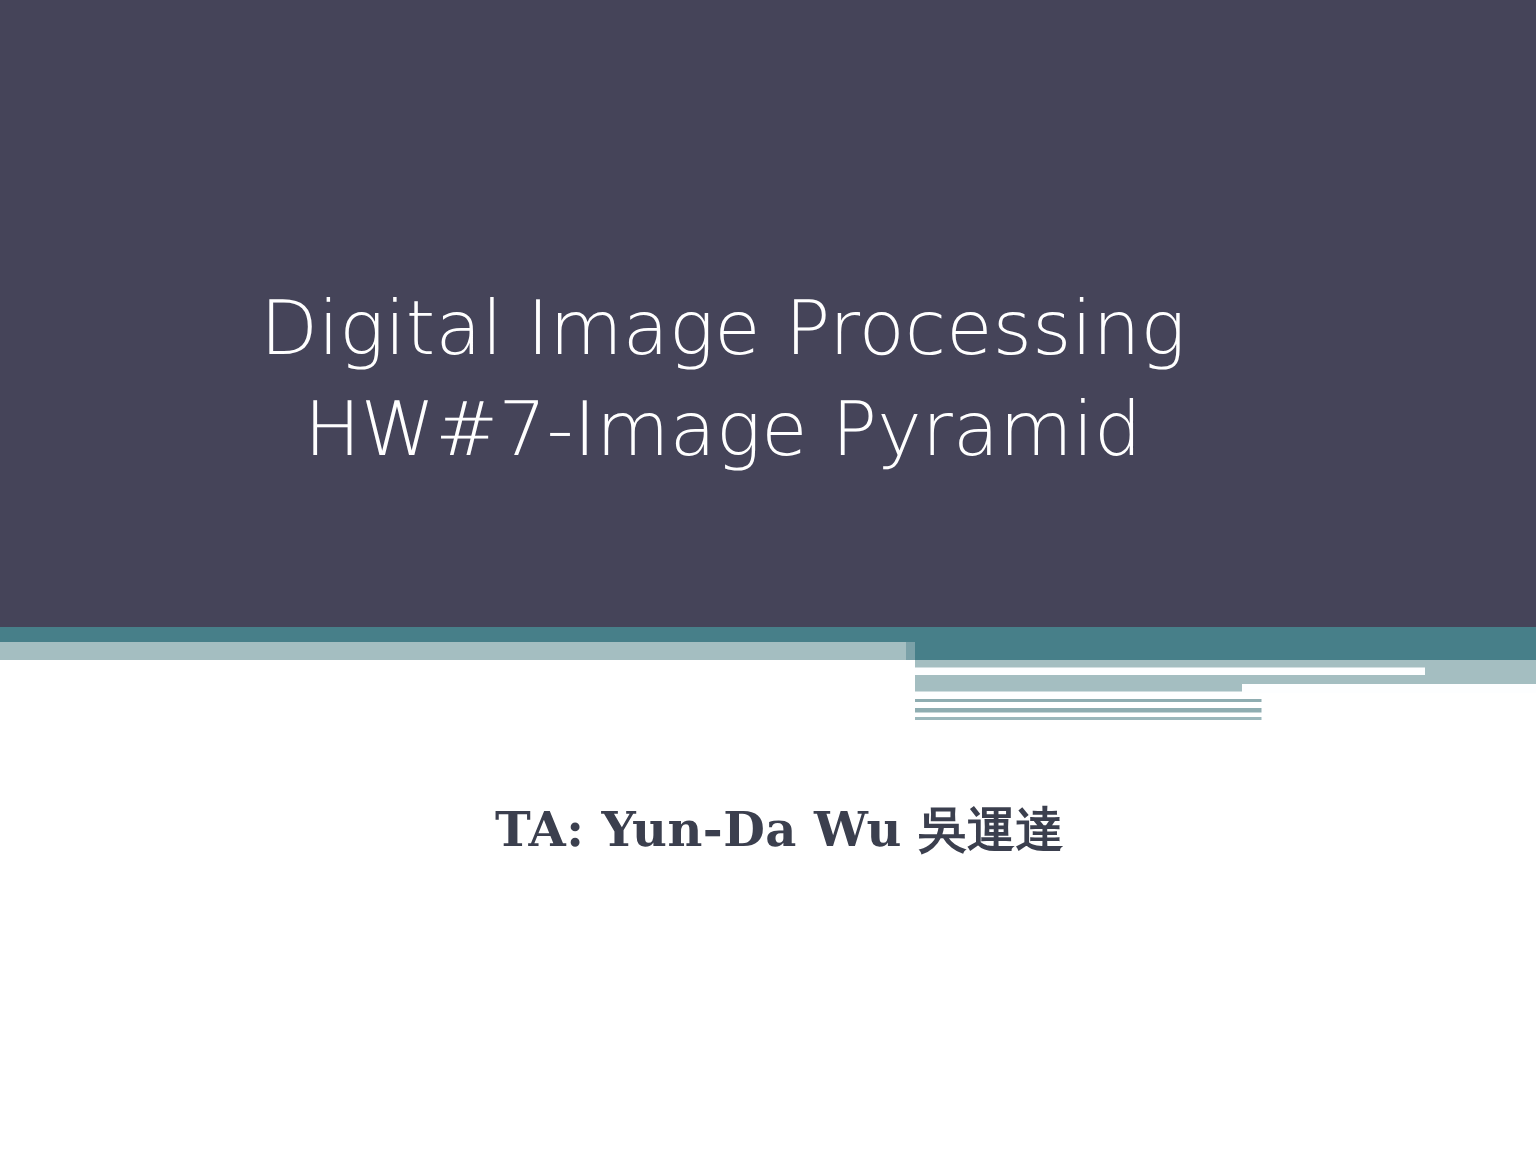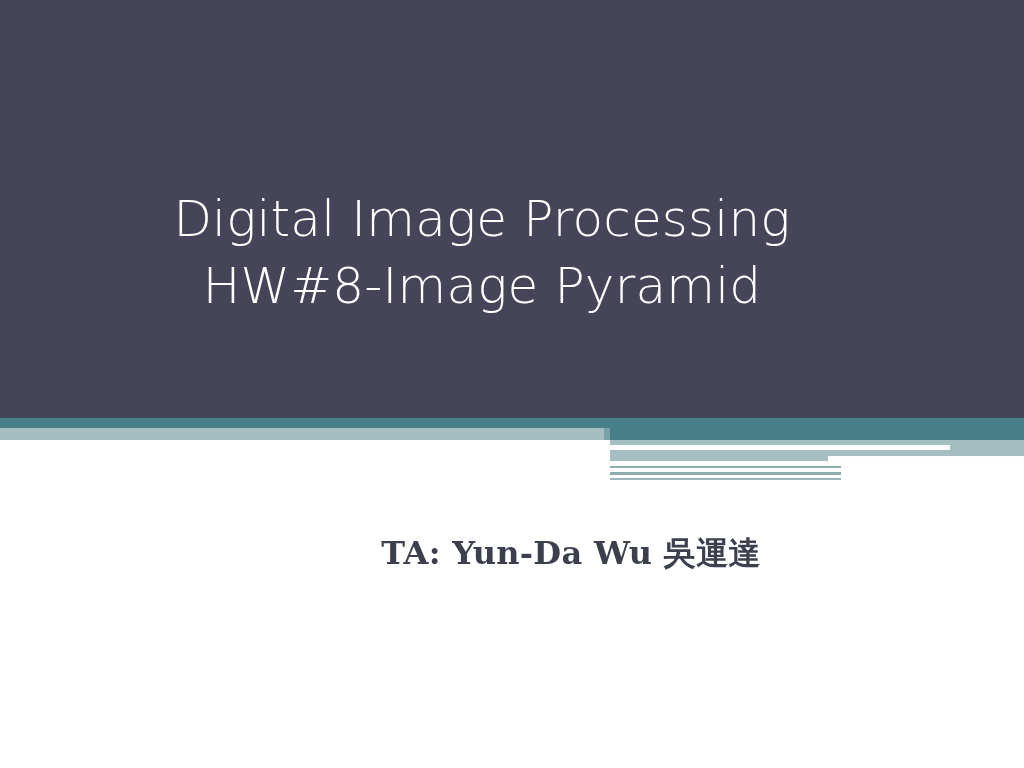--- a/index.html
+++ b/index.html
@@ -153,21 +153,21 @@
   }
 
   
   .subtitle-wrap {
     position: absolute;
     left: 0;
     top: 533px;
     width: 852px;
     padding-right: 40px;
     box-sizing: border-box;
-    text-align: center;
+    text-align: left;
   }
   .subtitle {
     display: inline-block;
     color: #3b3f4e;
     font-family: "DejaVu Serif", serif;
     font-weight: 700;
     font-size: 32px;
     line-height: 1.25;
     letter-spacing: 0.3px;
     margin-left: 330px;
@@ -176,21 +176,21 @@
 </style>
 </head>
 <body>
 
 <div class="slide">
 
   <div class="header-block"></div>
 
   <div class="title-wrap">
     <span class="title-line">Digital Image Processing</span>
-    <span class="title-line">HW#8-Image Pyramid</span>
+    <span class="title-line">HW#7-Image Pyramid</span>
   </div>
 
   <div class="band">
     <div class="bar bar-teal-full"></div>
     <div class="bar bar-lgrey-left"></div>
     <div class="bar bar-teal-right"></div>
     <div class="bar tick-left"></div>
     <div class="bar bar-lgrey-r1"></div>
     <div class="bar notch-1"></div>
     <div class="bar bar-lgrey-r2"></div>

